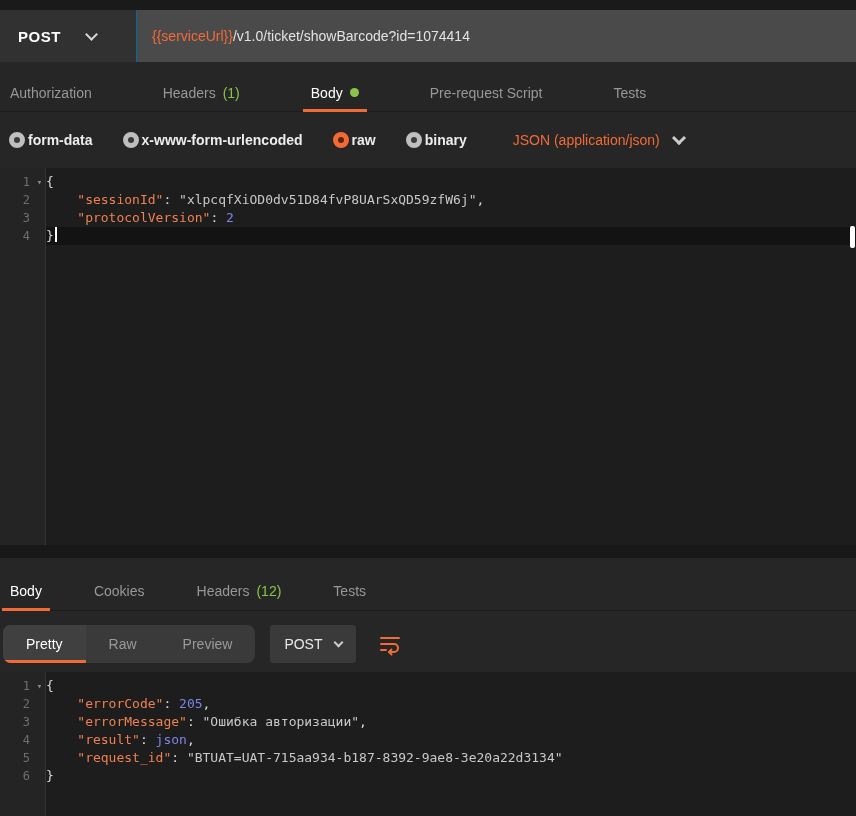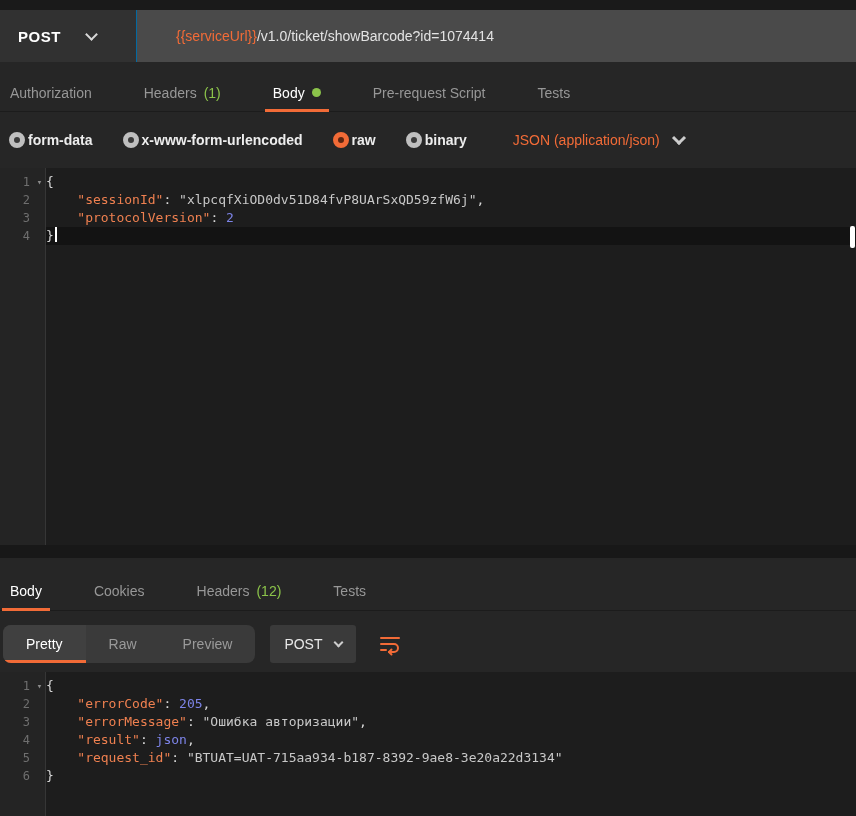--- a/index.html
+++ b/index.html
@@ -14,26 +14,26 @@
 
   
   .url-row { height:52px; display:flex; background:#1a1a1a; flex:none; }
   .method-box { width:137px; height:100%; background:#313131; border-right:1px solid #0369a1;
     display:flex; align-items:center; padding-left:18px; gap:26px; cursor:pointer; }
   .method-label { color:#fff; font-weight:700; font-size:15px; letter-spacing:.5px; }
   .chev { width:9px; height:9px; border-right:2px solid #d8d8d8; border-bottom:2px solid #d8d8d8;
     transform:rotate(45deg); margin-top:-4px; flex:none; }
   .url-field { flex:1; background:#4a4a4a; display:flex; align-items:center;
     padding-left:15px; font-size:14px; color:#e3e3e3; white-space:nowrap; cursor:text; }
-  .url-var { color:var(--accent,#f26b37);margin-left:24px; }
+  .url-var { color:var(--accent,#f26b37); }
 
   
   .tabs-row { height:38px; display:flex; align-items:center; padding-left:2px;
     border-bottom:1px solid #1c1c1c; flex:none; }
-  .req-tabs { margin-top:12px; }
+  .req-tabs { margin-top:12px;gap:19px; }
   .res-tabs { margin-top:13px; height:40px; }
   .tab { position:relative; height:100%; display:flex; align-items:center; gap:7px;
     padding:0 8px; margin-right:36px; color:#979797; font-size:14px; cursor:pointer; white-space:nowrap; }
   .tab.active { color:#fff; }
   .tab.active::after { content:""; position:absolute; left:0; right:0; bottom:-1px; height:3px;
     background:var(--accent,#f26b37); }
   .tab-count { color:var(--green,#8bc34a); }
   .green-dot { width:9px; height:9px; border-radius:50%; background:var(--green,#8bc34a); flex:none; }
 
   

